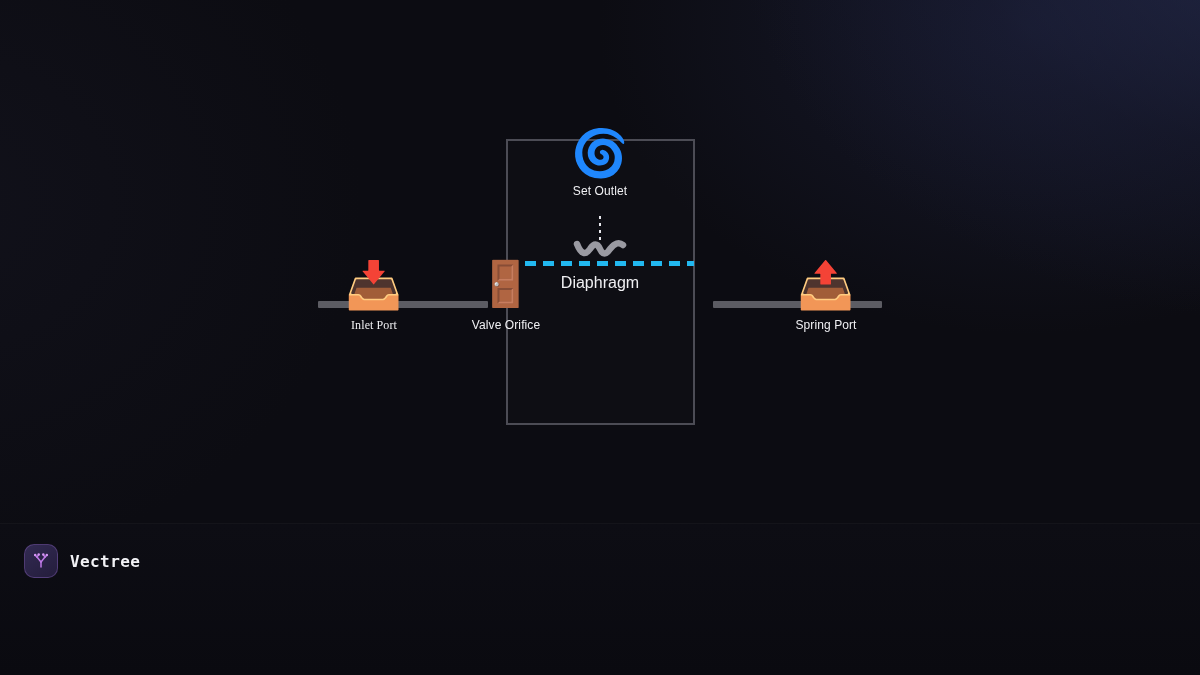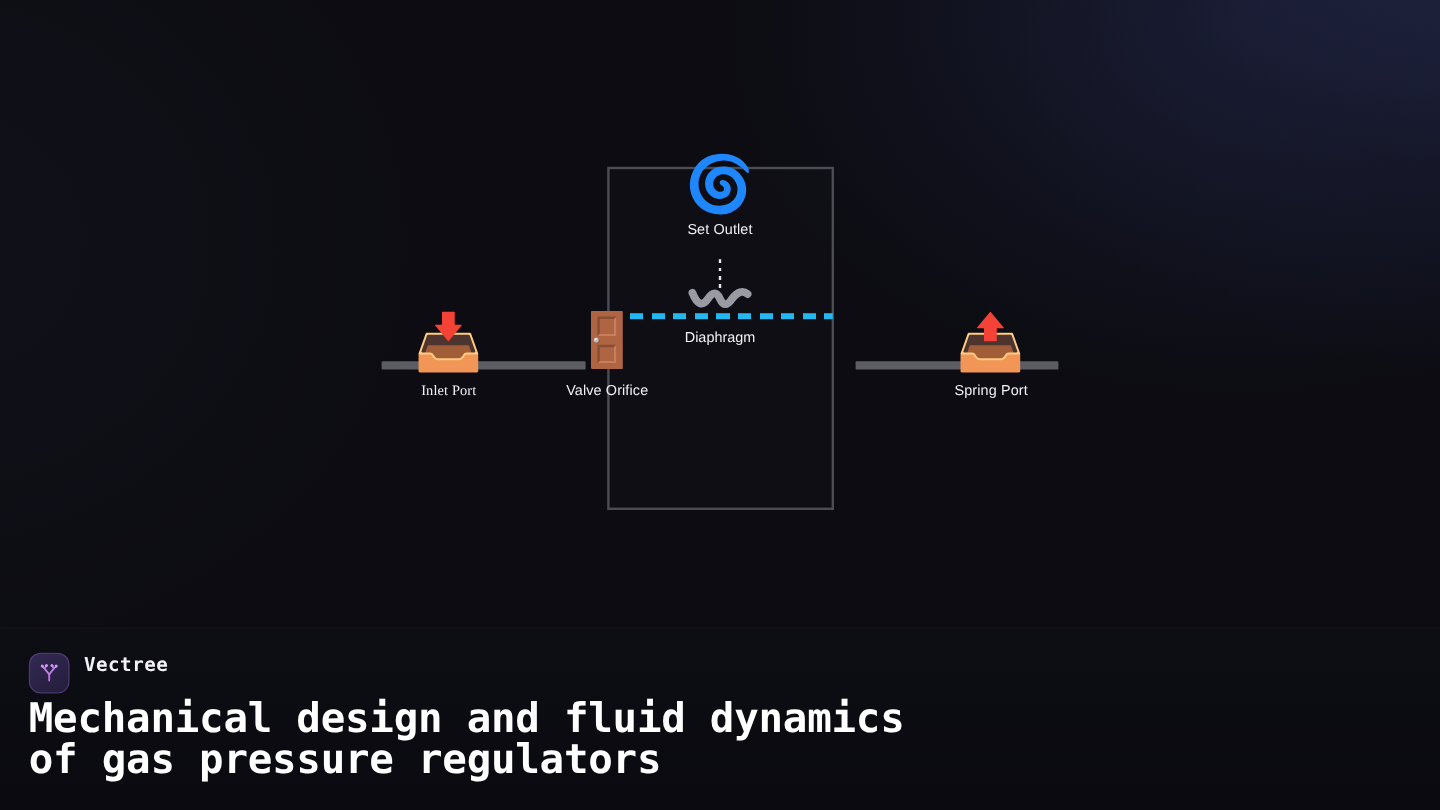--- a/index.html
+++ b/index.html
@@ -110,21 +110,21 @@
       rgba(0,0,0,0) 11px, rgba(0,0,0,0) 18px
     );
   }
   #diaphragm-label {
     position: absolute;
     left: 600px;
     top: 274px;
     width: 180px;
     margin-left: -90px;
     text-align: center;
-    font-size: 12px;
+    font-size: 16px;
     color: #f0f0f3;
     white-space: nowrap;
   }
 
   
   #spring-squiggle {
     position: absolute;
     left: 573px;
     top: 238px;
     width: 54px;
@@ -152,20 +152,21 @@
     height: 152px;
     border-top: 1px solid rgba(255,255,255,0.045);
     background: linear-gradient(to bottom, #0d0d14 0%, #0a0a10 100%);
   }
 
   #brand-row {
     position: absolute;
     left: 24px;
     top: 20px;
     display: flex;
+    align-items: center;
     gap: 12px;
   }
   #brand-logo {
     width: 34px; height: 34px;
     border-radius: 10px;
     background: linear-gradient(145deg, #322a52 0%, #241d3c 100%);
     border: 1px solid rgba(168,120,230,0.30);
     display: flex;
     align-items: center;
     justify-content: center;
@@ -264,17 +265,15 @@
           <circle cx="4.2" cy="4.0" r="1.25"></circle>
           <circle cx="7.7" cy="3.6" r="1.25"></circle>
           <circle cx="15.8" cy="4.0" r="1.25"></circle>
           <circle cx="12.3" cy="3.6" r="1.25"></circle>
         </g>
       </svg>
     </div>
     <div id="brand-name">Vectree</div>
   </div>
 
-  <div id="headline">Mechanical design and fluid dynamics
-of gas pressure regulators</div>
 
 
 </div>
 
 </body></html>

